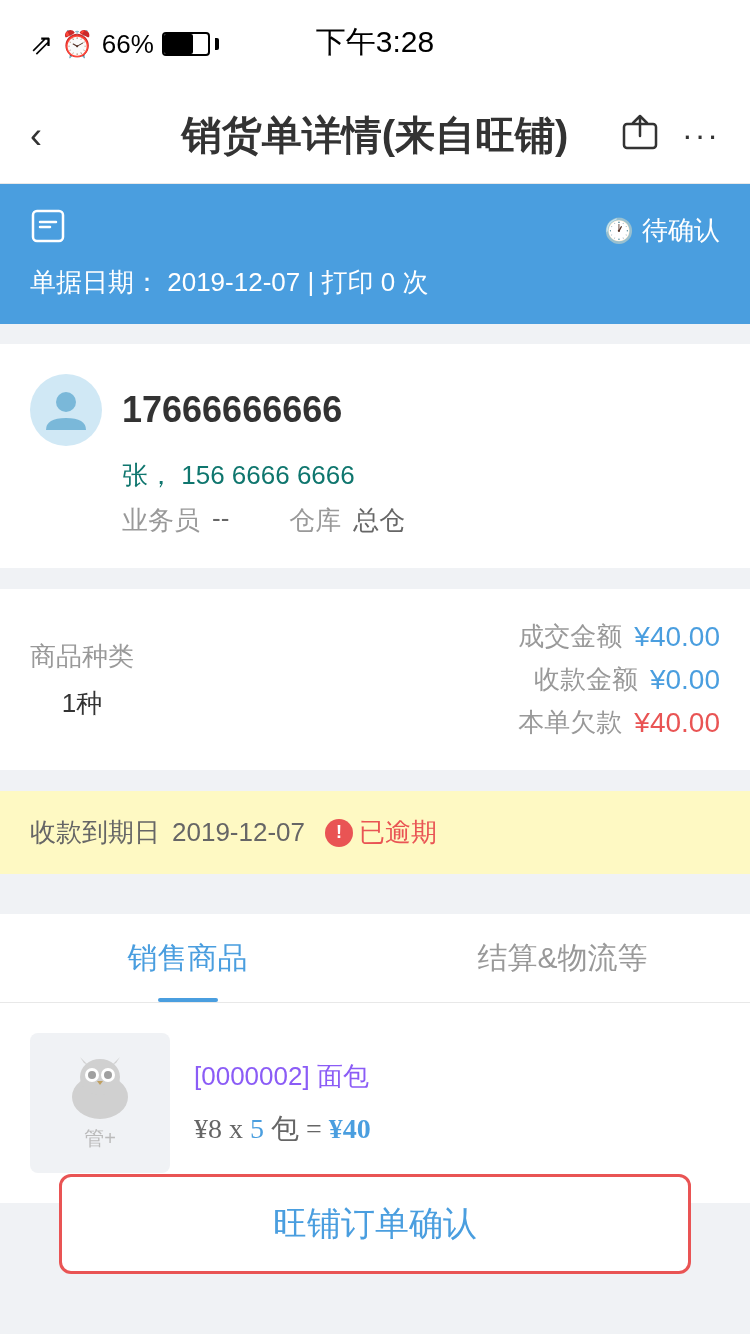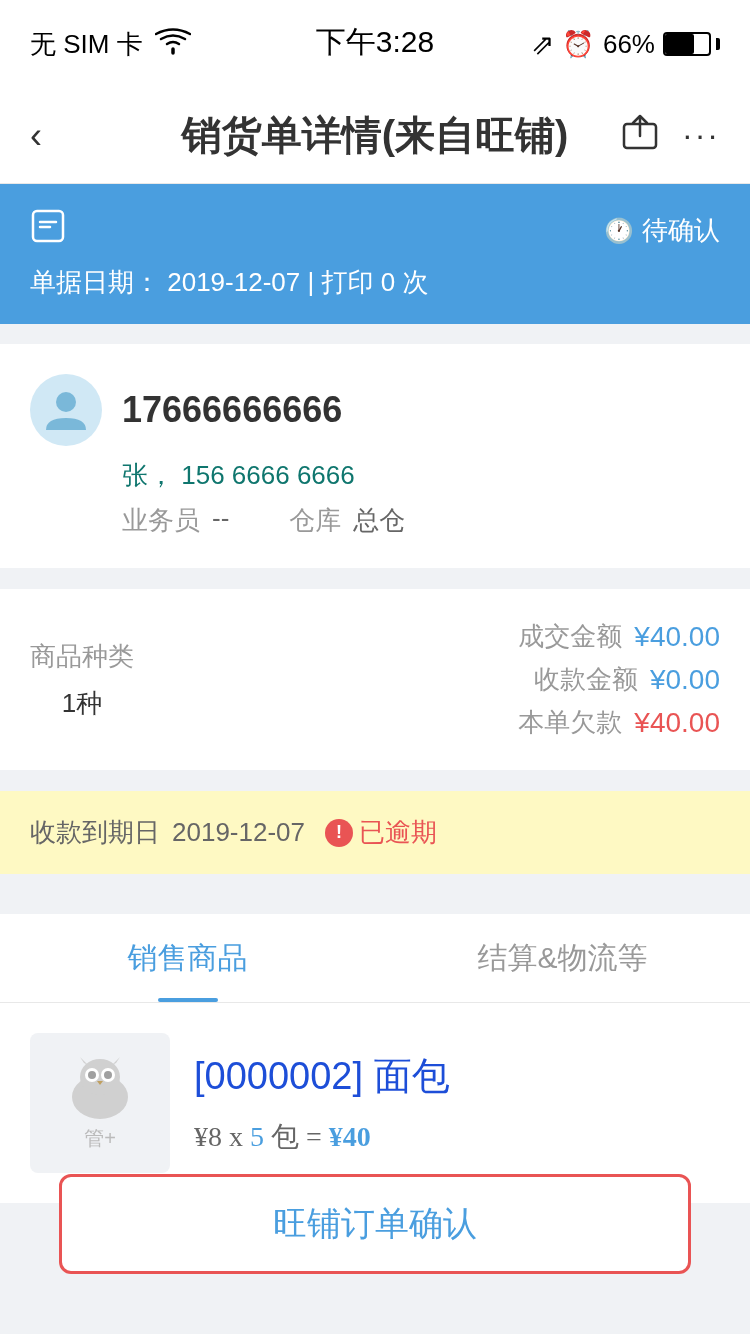--- a/index.html
+++ b/index.html
@@ -348,22 +348,22 @@
       gap: 4px;
     }
     .product-info {
       flex: 1;
       display: flex;
       flex-direction: column;
       justify-content: center;
       gap: 16px;
     }
     .product-name {
-      font-size: 38px;
-      color: #1d4ed8;
+      font-size: 26px;
+      color: #8b5cf6;
       font-weight: 500;
     }
     .product-price-row {
       font-size: 28px;
       color: #666;
       font-family: Liberation Serif, serif;
     }
     .price-qty {
       color: #4a9edf;
     }
@@ -398,31 +398,20 @@
       font-size: 34px;
       color: #4a9edf;
       cursor: pointer;
       font-weight: 500;
     }
   </style>
 </head>
 <body>
 
 <div class="status-bar">
-  <div class="status-left">
-    <span>无 SIM 卡</span>
-    <span>
-      <svg width="36" height="28" viewBox="0 0 36 28">
-        <path d="M18 22 l0 4" stroke="#000" stroke-width="3.5" stroke-linecap="round"></path>
-        <path d="M12 17 Q18 13 24 17" stroke="#000" stroke-width="2.5" fill="none" stroke-linecap="round"></path>
-        <path d="M6 12 Q18 5 30 12" stroke="#000" stroke-width="2.5" fill="none" stroke-linecap="round"></path>
-        <path d="M1 7 Q18 -2 35 7" stroke="#000" stroke-width="2.5" fill="none" stroke-linecap="round"></path>
-      </svg>
-    </span>
-  </div>
   <div class="status-center">下午3:28</div>
   <div class="status-right">
     <span style="font-size:28px;">⇗</span>
     <span style="font-size:26px;">⏰</span>
     <span>66%</span>
     <div class="battery">
       <div class="battery-body">
         <div class="battery-fill"></div>
       </div>
       <div class="battery-tip"></div>

